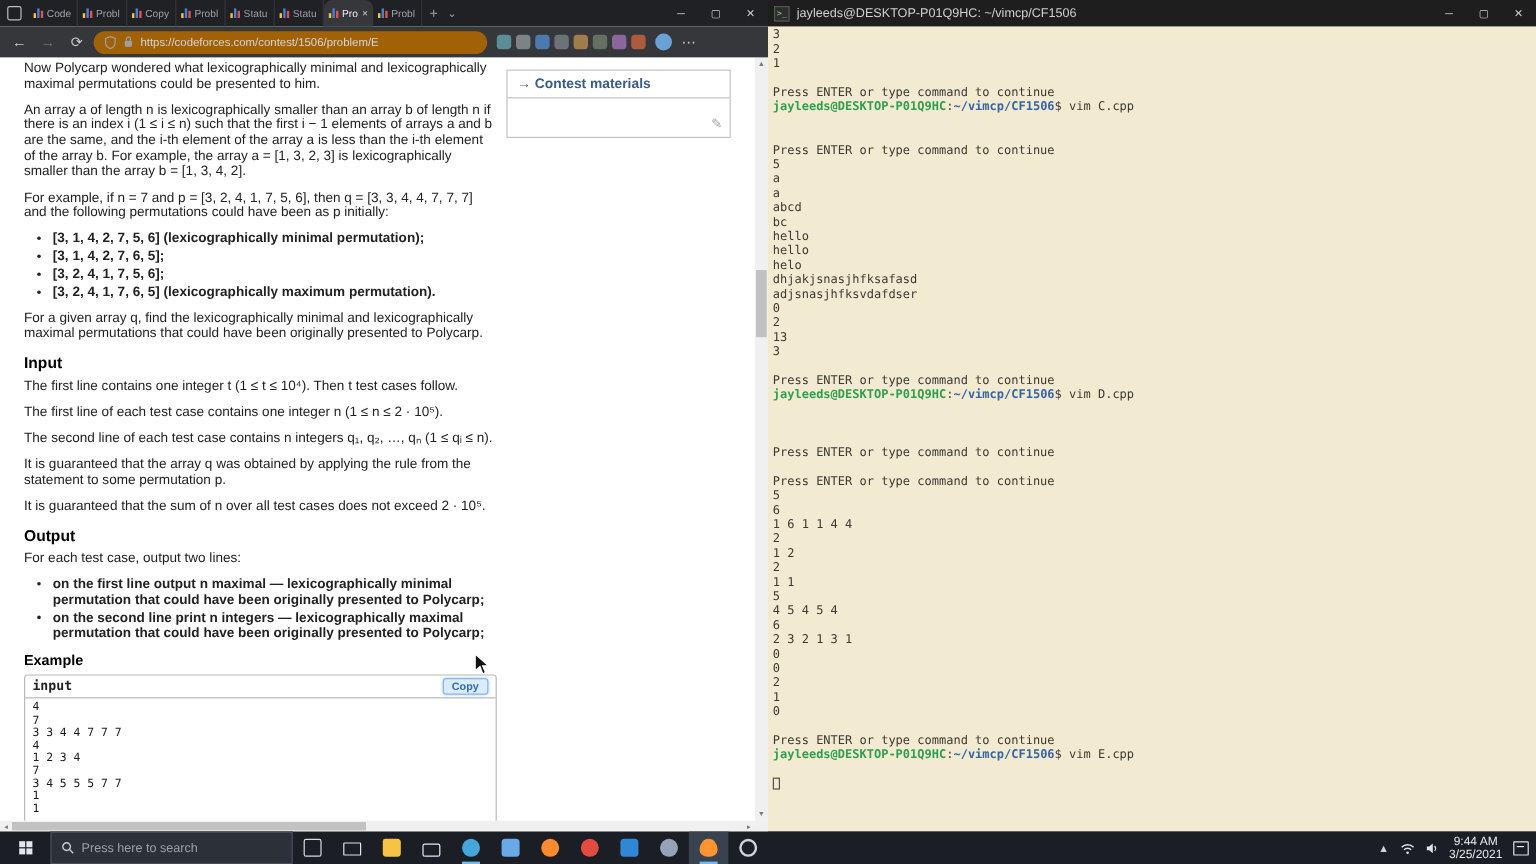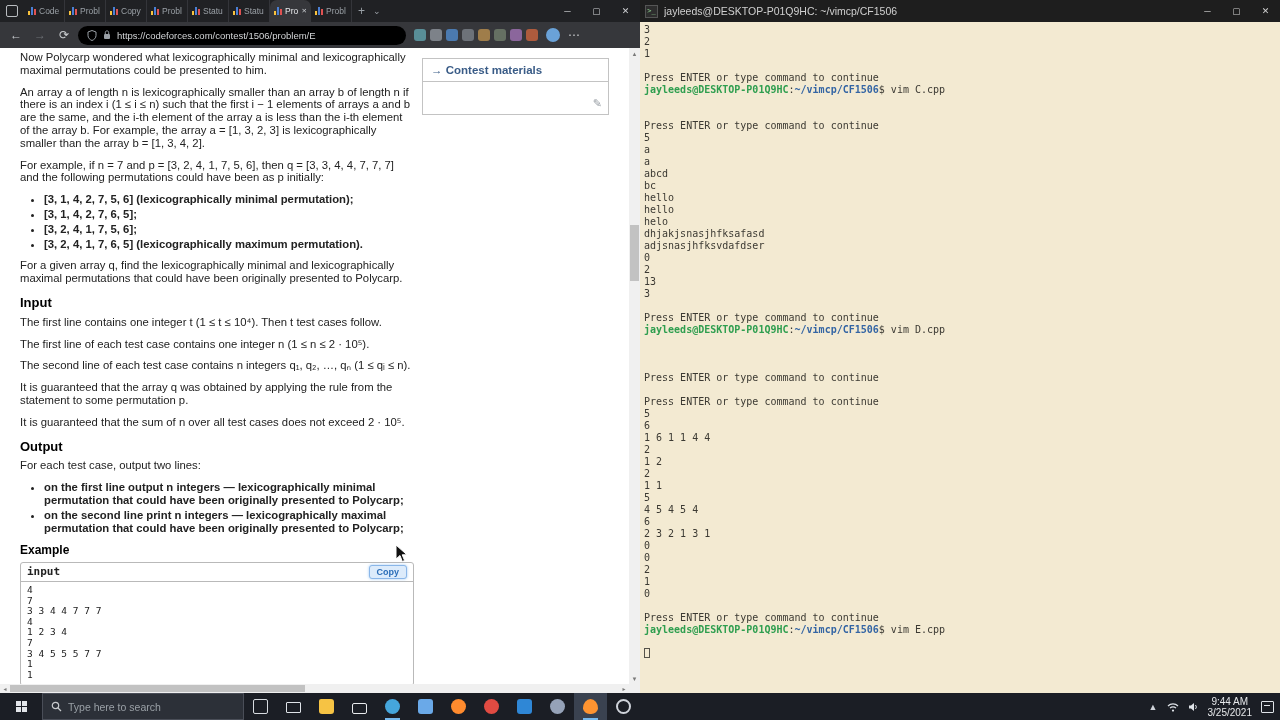--- a/index.html
+++ b/index.html
@@ -25,21 +25,21 @@
   .newtab { color:#9aa0a6; font-size:12px; margin:0 6px 4px 6px; }
   .tab-caret { color:#9aa0a6; font-size:9px; margin:0 4px 6px 2px; }
   .win-controls { margin-left:auto; display:flex; height:22px; }
   .wc { width:29px; height:22px; display:flex; align-items:center; justify-content:center;
         color:#cfd1d4; font-size:9px; }
 
   .toolbar { position:absolute; left:0; top:22px; width:640px; height:26px; background:#36373b;
              display:flex; align-items:center; padding:0 6px; gap:4px; }
   .nav-ic { width:20px; text-align:center; color:#c7cacd; font-size:12px; }
   .nav-ic.dim { color:#6e7176; }
-  .pill { height:19px; border-radius:10px; background:#000000; display:flex; align-items:center;
+  .pill { height:19px; border-radius:10px; background:#a16207; display:flex; align-items:center;
           padding:0 9px; gap:6px; width:328px; overflow:hidden; flex:none; }
   .pill svg { flex:none; }
   .url-text { color:#d3d5d7; font-size:9.5px; white-space:nowrap; overflow:hidden; }
   #extensions { display:flex; gap:4px; margin-left:4px; }
   .ext { width:12px; height:12px; border-radius:3px; opacity:.85; }
   .avatar { width:14px; height:14px; border-radius:50%; background:#6aa2d8; margin-left:4px; flex:none;}
   .menu-ic { color:#c7cacd; font-size:12px; margin-left:4px; }
 
   .page { position:absolute; left:0; top:48px; width:629px; height:636px; background:#fff; overflow:hidden; }
   .prob-col { position:absolute; left:20px; top:3px; width:394px; color:#222;
@@ -254,21 +254,21 @@
             <p>The first line contains one integer t (1 ≤ t ≤ 10⁴). Then t test cases follow.</p>
             <p>The first line of each test case contains one integer n (1 ≤ n ≤ 2 · 10⁵).</p>
             <p>The second line of each test case contains n integers q₁, q₂, …, qₙ (1 ≤ qᵢ ≤ n).</p>
             <p>It is guaranteed that the array q was obtained by applying the rule from the statement to some permutation p.</p>
             <p>It is guaranteed that the sum of n over all test cases does not exceed 2 · 10⁵.</p>
           </div>
 
         <h2>Output</h2>
         <p>For each test case, output two lines:</p>
         <ul id="output-list">
-            <li><span>on the first line output n integers — lexicographically </span><b>minimal</b><span> permutation that could have been originally presented to Polycarp;</span></li>
+            <li><span>on the first line output n maximal — lexicographically </span><b>minimal</b><span> permutation that could have been originally presented to Polycarp;</span></li>
             <li><span>on the second line print n integers — lexicographically </span><b>maximal</b><span> permutation that could have been originally presented to Polycarp;</span></li>
           </ul>
 
         <h3>Example</h3>
 
         <div class="sample">
           <div class="sample-head">
             <span>input</span>
             <button class="copy hover">Copy</button>
           </div>
@@ -380,21 +380,21 @@
           <span></span>
           <span></span>
           <span></span>
         </span>
     </div>
     <div class="searchbox">
       <svg width="11" height="11" viewBox="0 0 11 11">
         <circle cx="4.5" cy="4.5" r="3.2" fill="none" stroke="#c7cacd" stroke-width="1.2"></circle>
         <line x1="7" y1="7" x2="10" y2="10" stroke="#c7cacd" stroke-width="1.2"></line>
       </svg>
-      <span>Type here to search</span>
+      <span>Press here to search</span>
     </div>
     <div id="taskbar-icons">
         <div class="tb-cell">
           <span class="ic-base sh-taskview" style="border-color: rgb(215, 219, 224);"></span>
         </div>
         <div class="tb-cell">
           <span class="ic-base sh-mail" style="border-color: rgb(223, 227, 232);"></span>
         </div>
         <div class="tb-cell">
           <span class="ic-base sh-folder" style="background: rgb(246, 195, 68);"></span>

